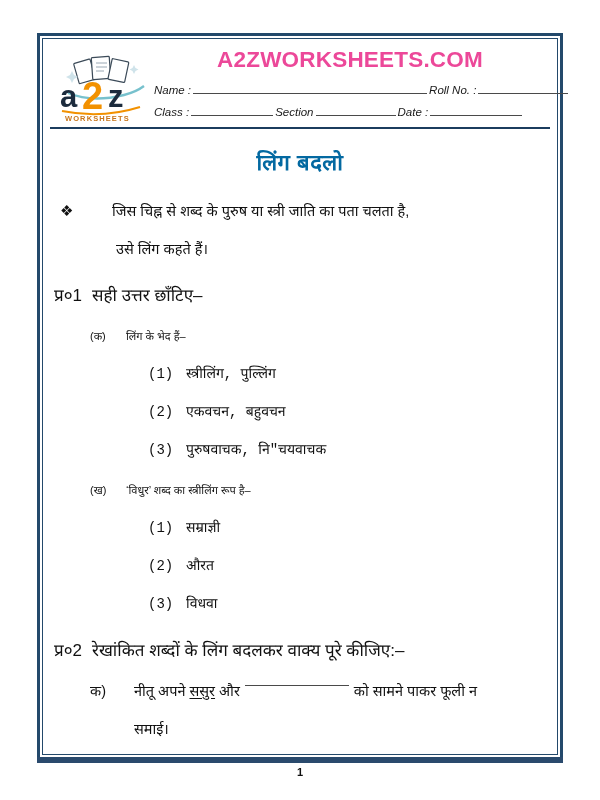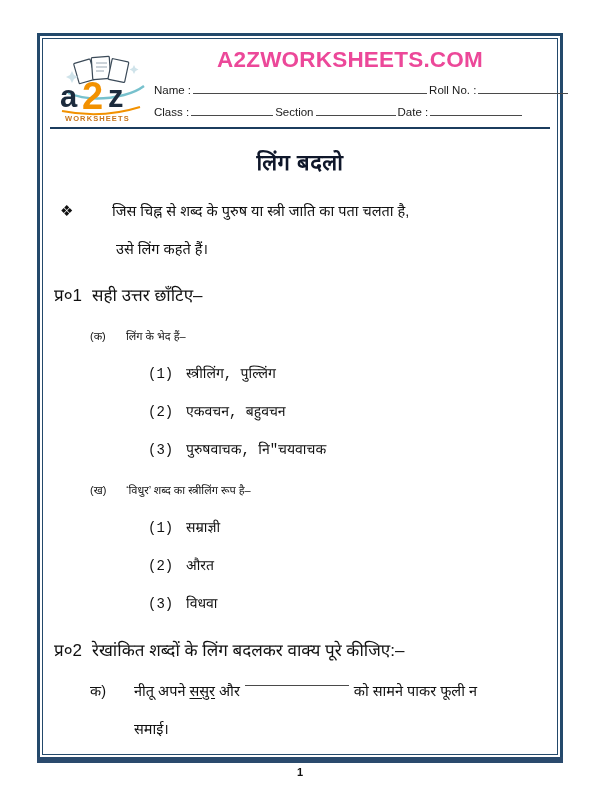--- a/index.html
+++ b/index.html
@@ -82,20 +82,21 @@
     font-family: "Liberation Sans", sans-serif;
   }
 
   .field-row {
     position: absolute;
     left: 104px;
     font-size: 11.5px;
     color: #1a1a1a;
     white-space: nowrap;
     font-family: "Liberation Sans", sans-serif;
+    font-style: italic;
   }
   .field-row.row1 { top: 37px; }
   .field-row.row2 { top: 59px; }
 
   .fld-label { display: inline-block; }
   .blank {
     display: inline-block;
     border-bottom: 1px solid #4a4a4a;
     height: 11px;
     vertical-align: baseline;
@@ -115,21 +116,21 @@
     color: #101010;
   }
 
   .title {
     text-align: center;
     font-size: 22px;
     font-weight: 600;
     margin-top: 17px;
     margin-bottom: 4px;
     letter-spacing: 0.5px;
-    color: #0f172a;
+    color: #0369a1;
   }
 
   .def-line {
     position: relative;
     margin-top: 16px;
     font-size: 14.5px;
     line-height: 38px;
     padding-left: 58px;
   }
   .def-bullet {

